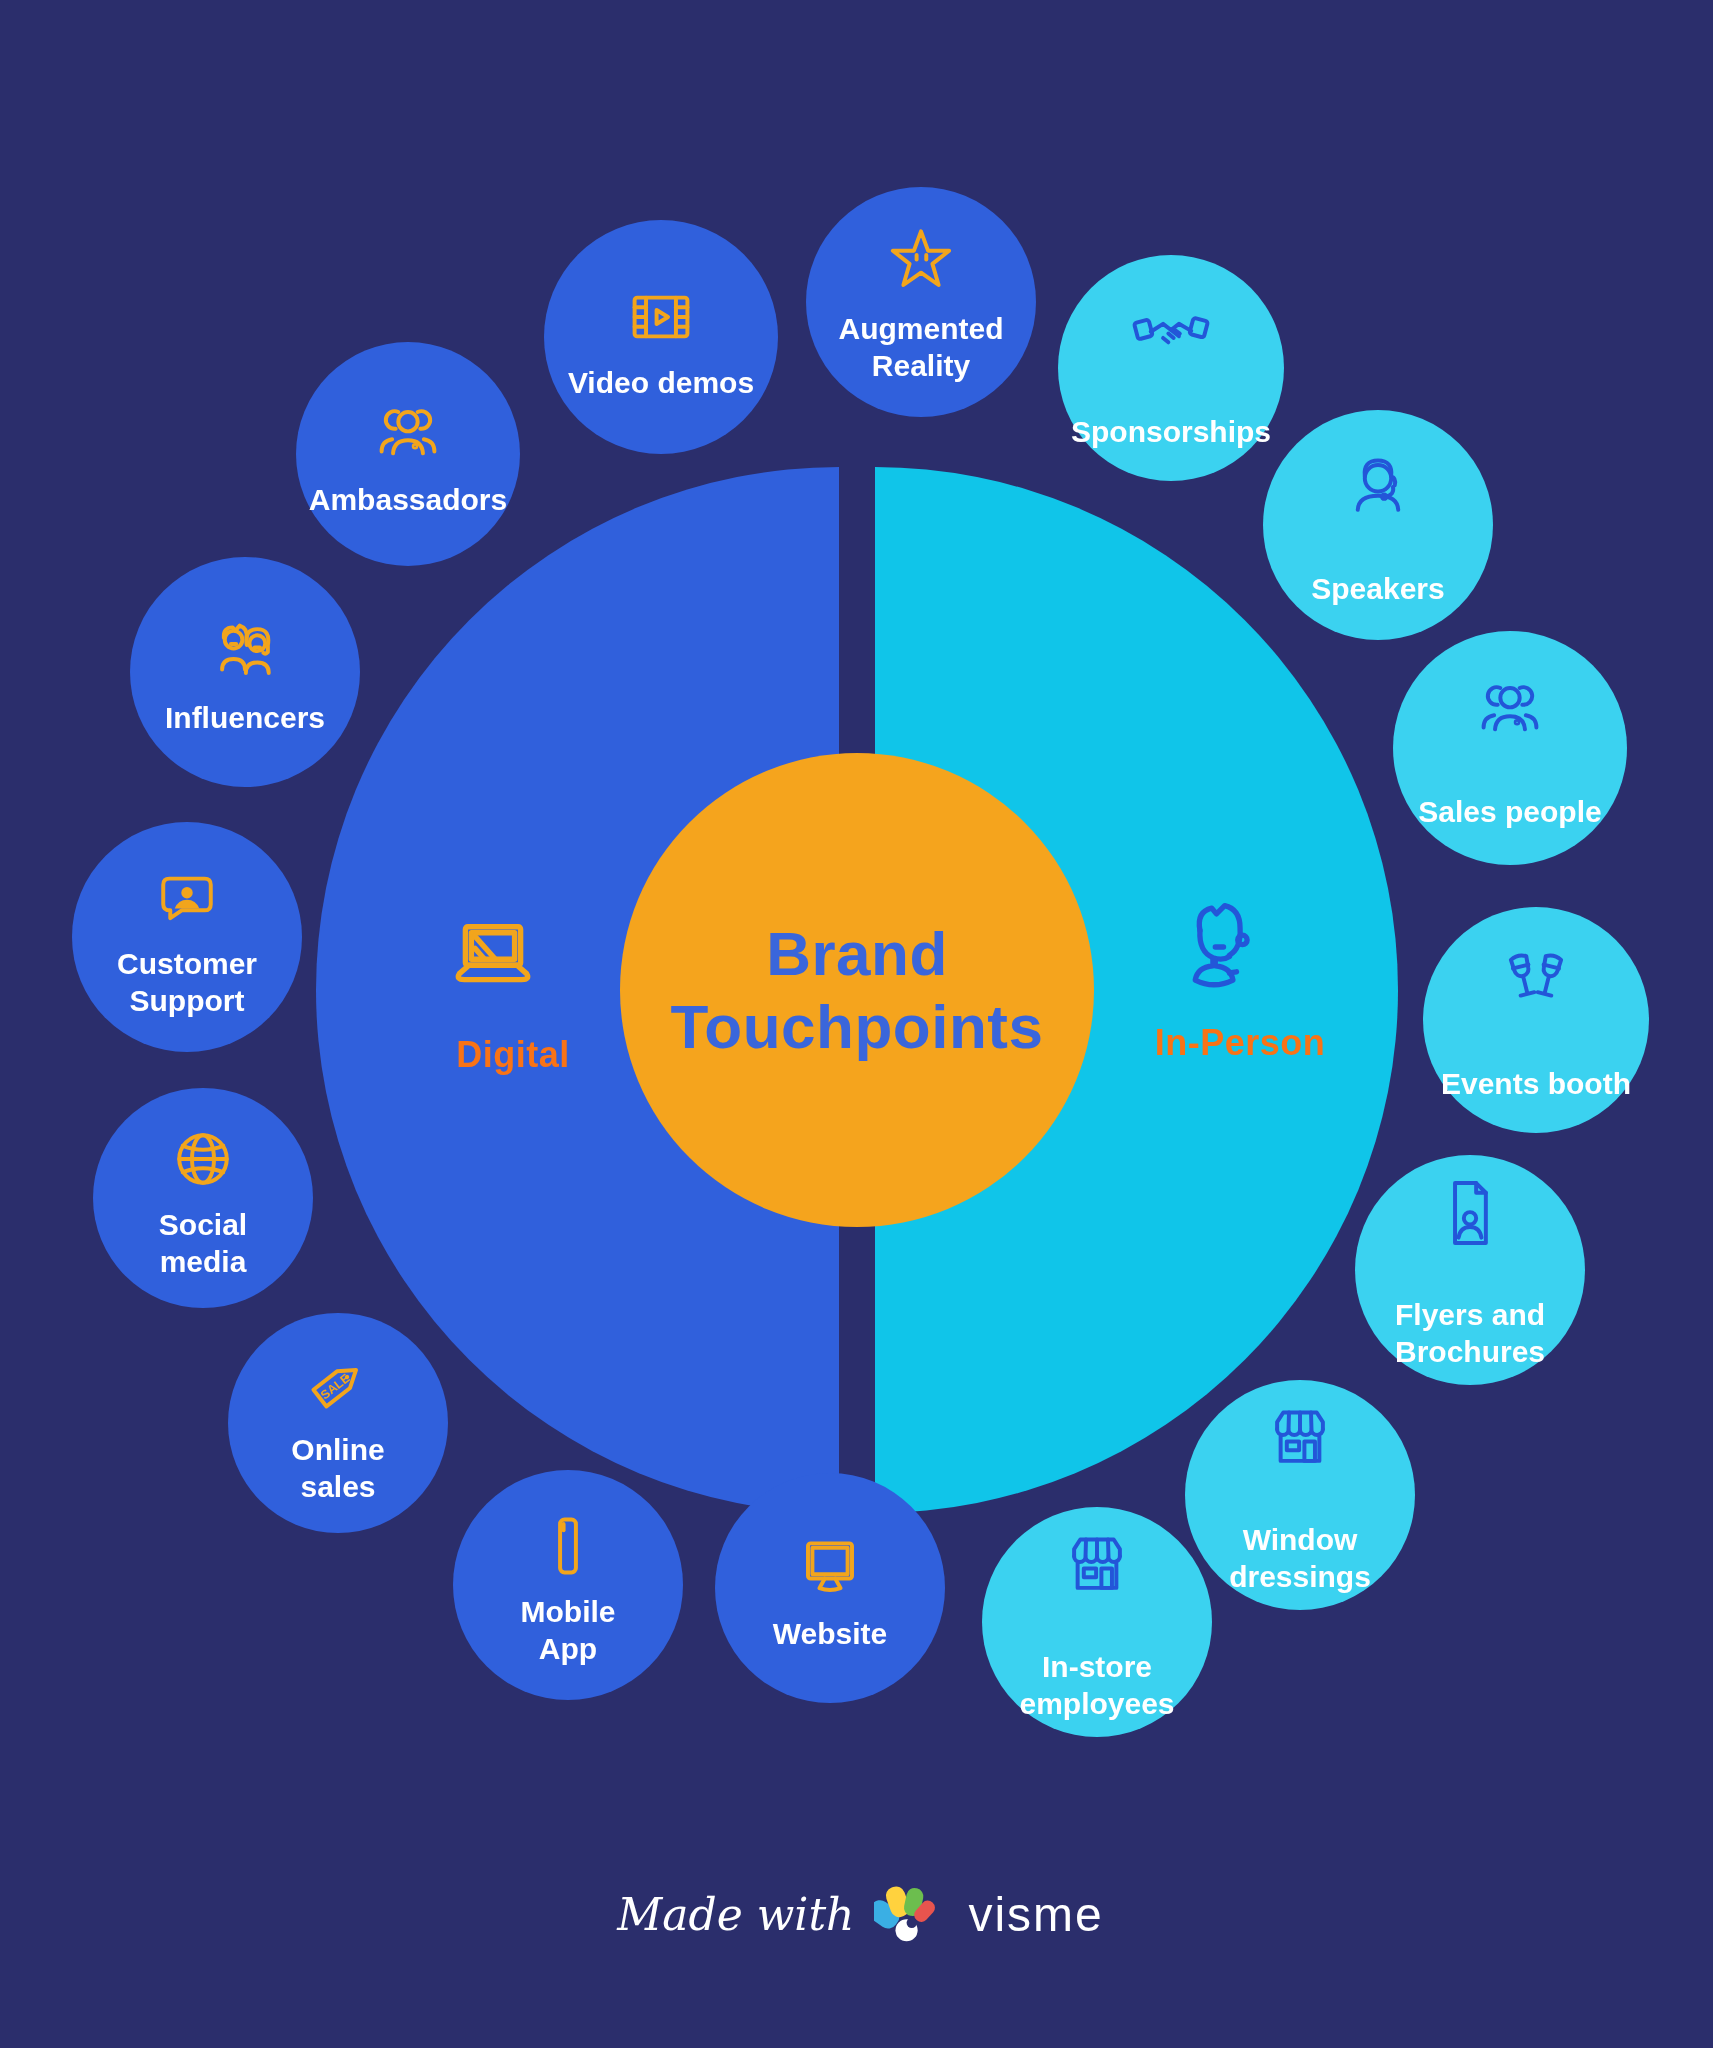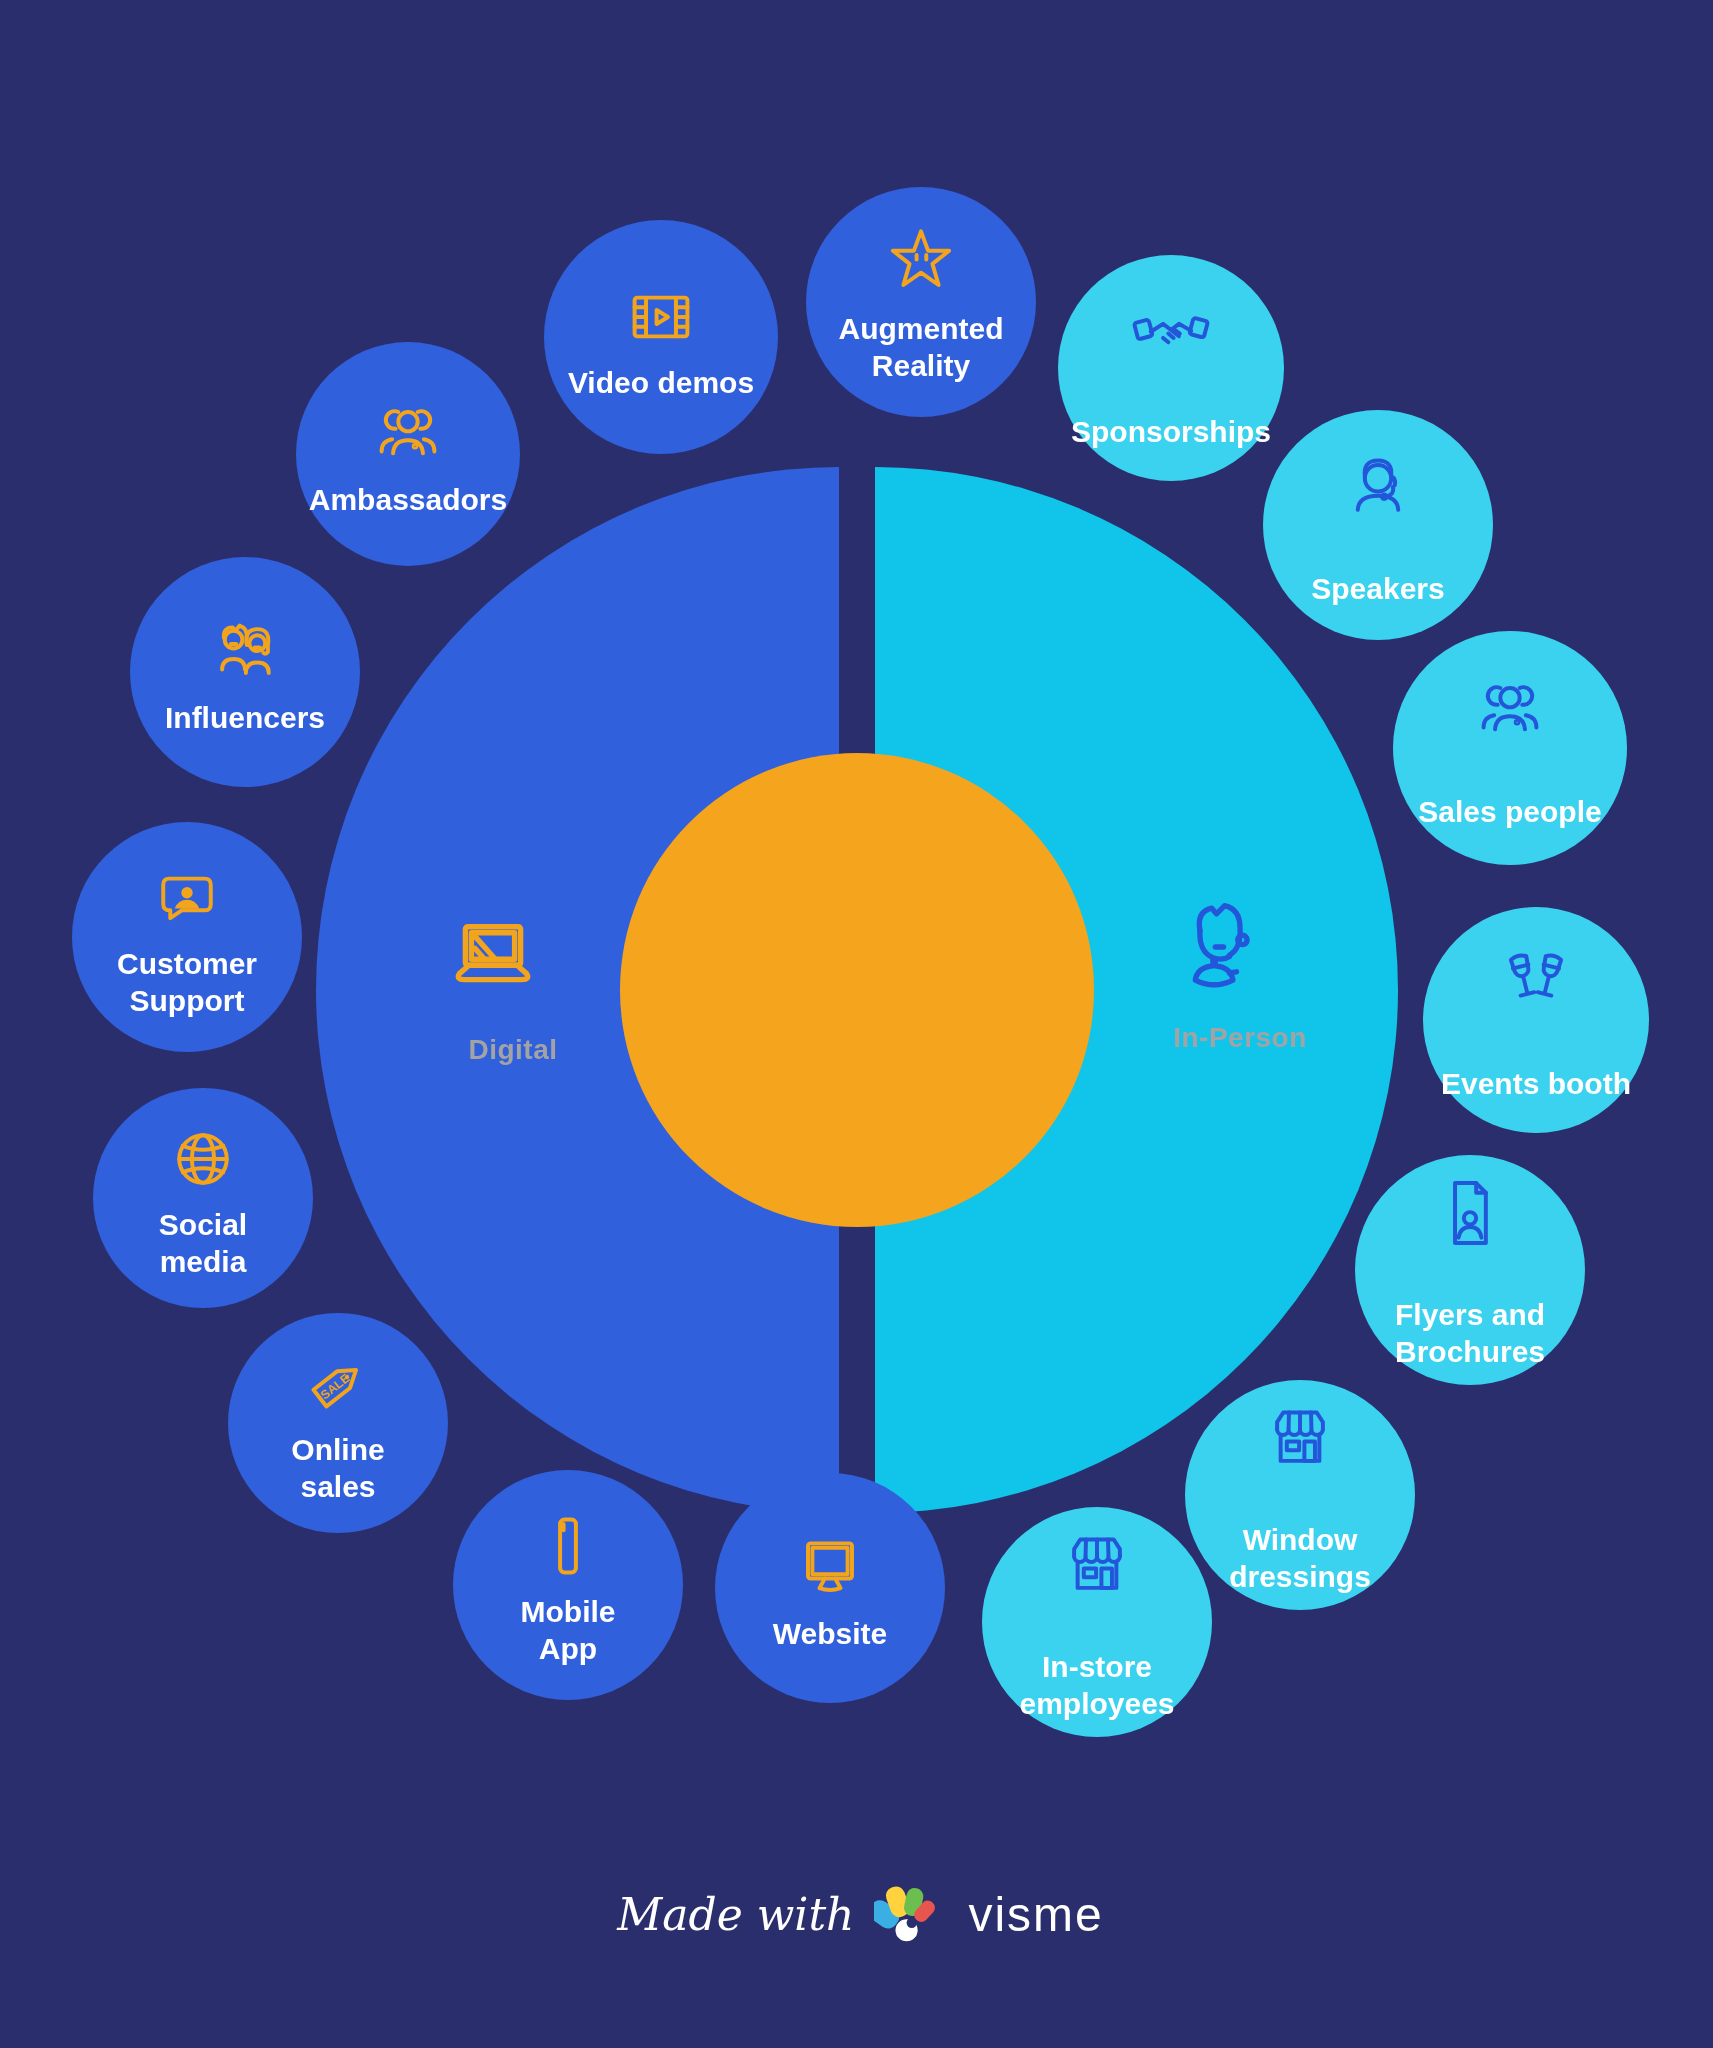--- a/index.html
+++ b/index.html
@@ -12,21 +12,21 @@
   .half{position:absolute;top:467px;width:523px;height:1046px;z-index:1;}
   .half-digital{left:316px;border-radius:523px 0 0 523px;background:var(--blue,#3060DC);}
   .half-inperson{left:875px;border-radius:0 523px 523px 0;background:var(--cyan-half,#10C5E9);}
   
   .half-group{position:absolute;width:260px;z-index:2;display:flex;flex-direction:column;align-items:center;text-align:center;}
   .digital-group{left:363px;top:898px;}
   .inperson-group{left:1090px;top:888px;}
   .half-icon svg{display:block;}
   .digital-group .half-icon{color:var(--icon-orange,#F2A51C);}
   .inperson-group .half-icon{color:var(--icon-blue,#2356D8);}
-  .half-label{margin-top:16px;color:#a3a3a3;font-size:28px;font-weight:800;letter-spacing:.5px;margin-left:40px;}
+  .half-label{margin-top:16px;color:#f97316;font-size:36px;font-weight:800;letter-spacing:.5px;margin-left:40px;}
   
   .center-circle{position:absolute;left:620px;top:753px;width:474px;height:474px;border-radius:50%;
     background:var(--orange,#F5A41D);z-index:4;}
   .center-title{position:absolute;left:620px;top:753px;width:474px;height:474px;z-index:5;
     display:flex;flex-direction:column;align-items:center;justify-content:center;
     color:var(--title,#3A66DB);font-size:62px;font-weight:800;line-height:1.18;text-align:center;letter-spacing:.5px;}
   
   .node{position:absolute;border-radius:50%;z-index:3;display:flex;flex-direction:column;
     align-items:center;justify-content:center;text-align:center;}
   .side-digital{background:var(--blue,#3060DC);justify-content:center;}
@@ -71,20 +71,24 @@
           <circle cx="69" cy="44" r="4"></circle>
           <line x1="46" y1="50" x2="53" y2="50"></line>
           <path d="M44 60 v6 q-13 1 -15 12 q16 8 32 0 q-2 -11 -15 -12 v-6"></path>
           <line x1="58" y1="72" x2="64" y2="71"></line>
         </svg>
       </div>
     <div class="half-label">In-Person</div>
   </div>
 
   <div class="center-circle"></div>
+  <div class="center-title">
+    <div>Brand</div>
+    <div>Touchpoints</div>
+  </div>
 
   <div class="footer">
     <span class="made-with">Made with</span>
     <span class="visme-logo">
       <svg width="74" height="62" viewBox="0 0 100 84">
         <g>
           <rect class="lp lp-blue" x="30" y="4" width="30" height="42" rx="13" transform="rotate(-55 46 64)" fill="#3AAFE4"></rect>
           <rect class="lp lp-yellow" x="33" y="2" width="26" height="42" rx="12" transform="rotate(-20 46 64)" fill="#FFD23E"></rect>
           <rect class="lp lp-green" x="34" y="6" width="23" height="38" rx="11" transform="rotate(12 46 64)" fill="#6CBE4E"></rect>
           <rect class="lp lp-red" x="36" y="14" width="19" height="32" rx="9" transform="rotate(42 46 64)" fill="#E8544E"></rect>

